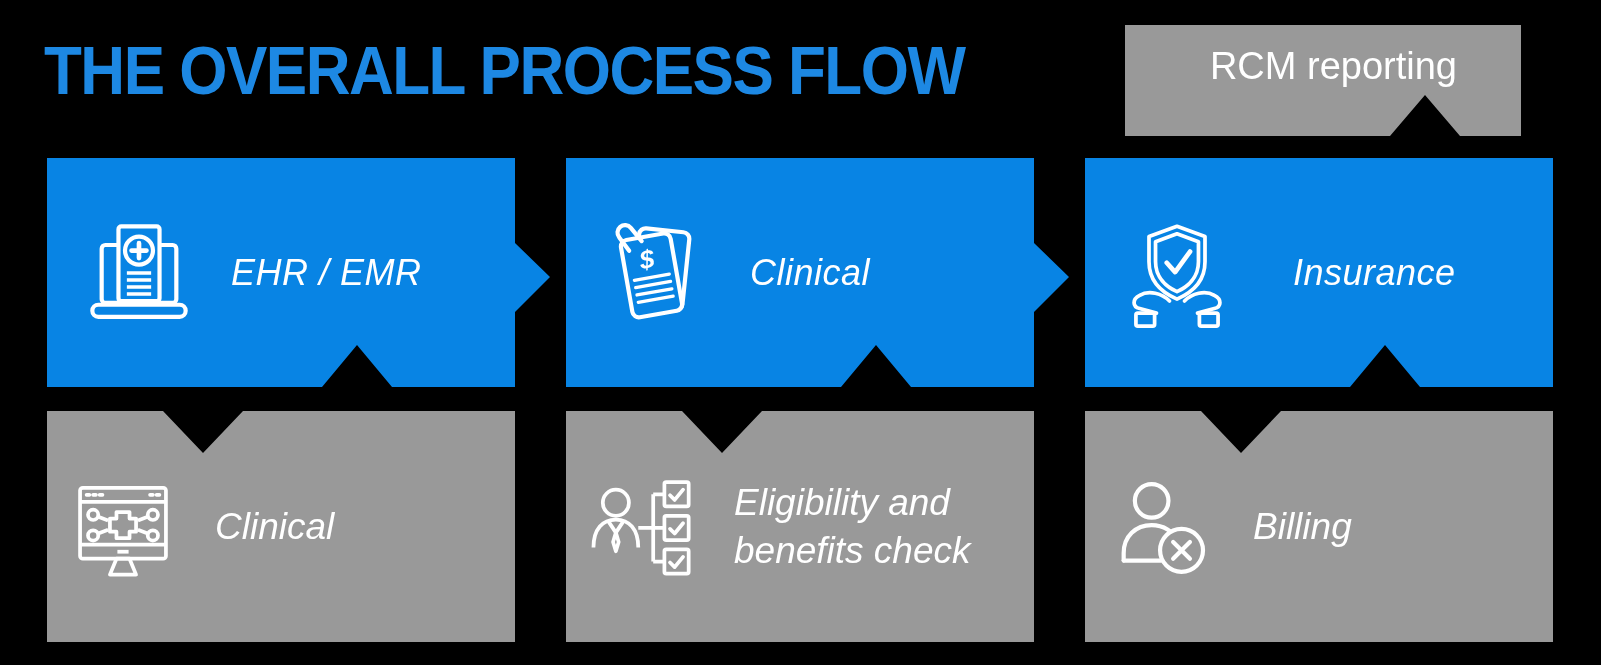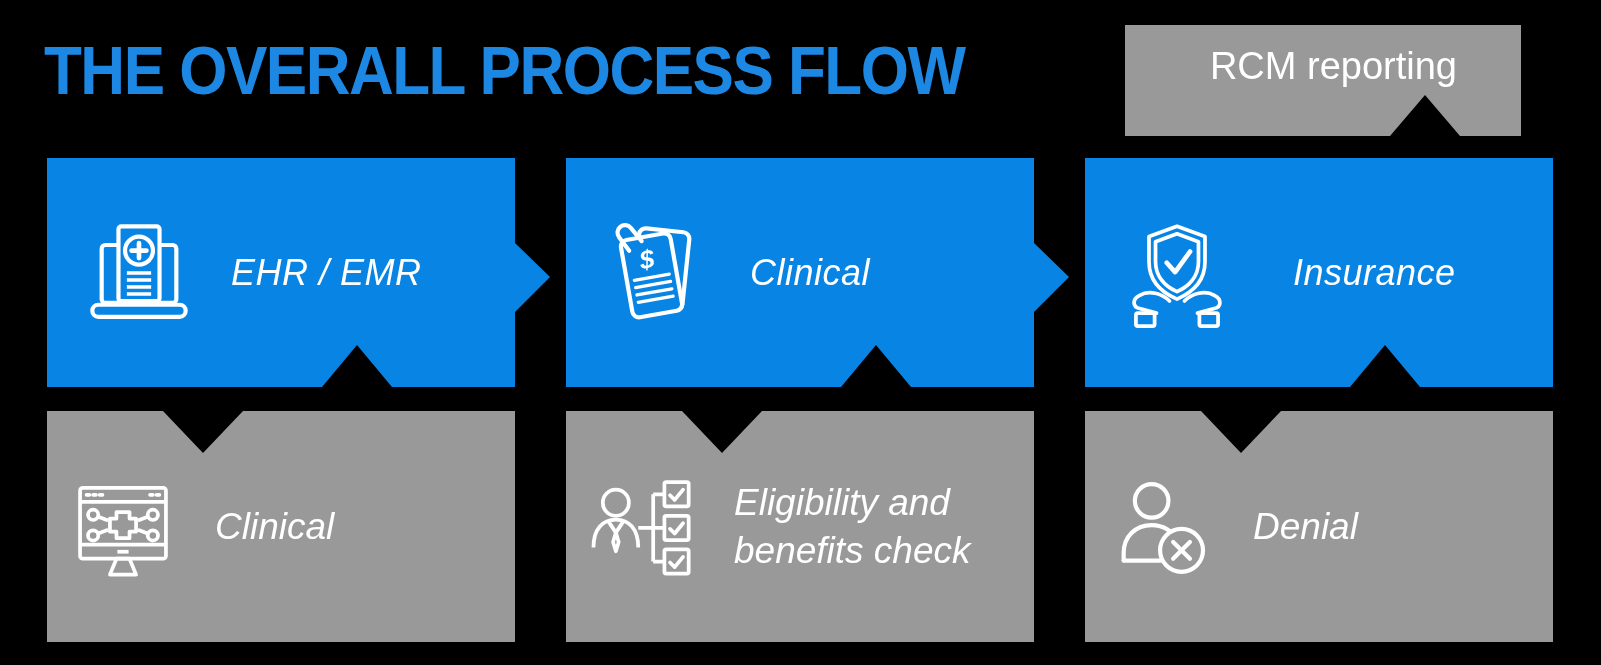--- a/index.html
+++ b/index.html
@@ -171,17 +171,17 @@
         <g stroke-width="4.5" stroke-linejoin="round" stroke-linecap="round">
           <circle cx="50" cy="32" r="18"></circle>
           <path d="M20 96 V88 C20 70 33 58 50 58 C63 58 73 65 78 74"></path>
           <path d="M20 96 H60"></path>
           <circle class="fill-gray" cx="82" cy="85" r="23"></circle>
           <path d="M73 76 L91 94 M91 76 L73 94"></path>
         </g>
       </svg>
     </span>
     <span class="sub-label">
-      <span>Denial</span>
+      <span>Billing</span>
     </span>
   </div>
 
 </div>
 
 </body></html>

